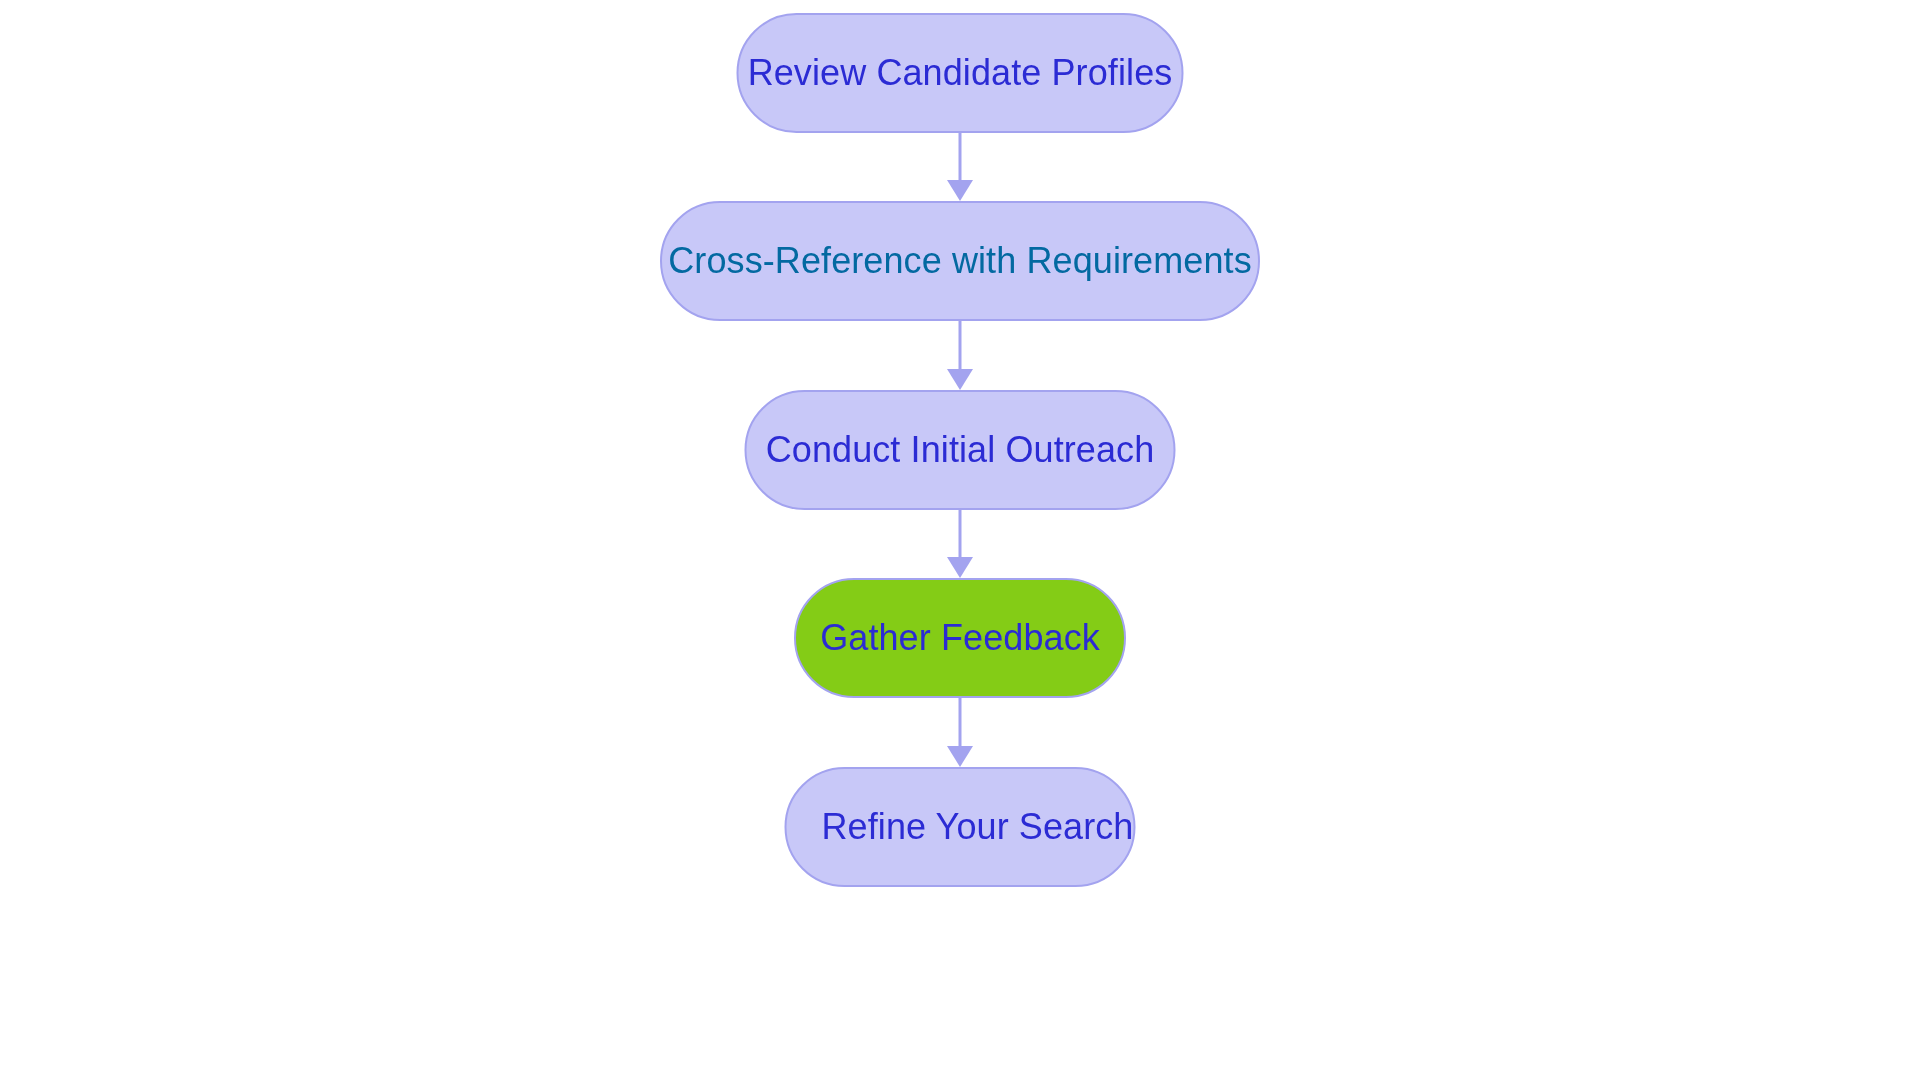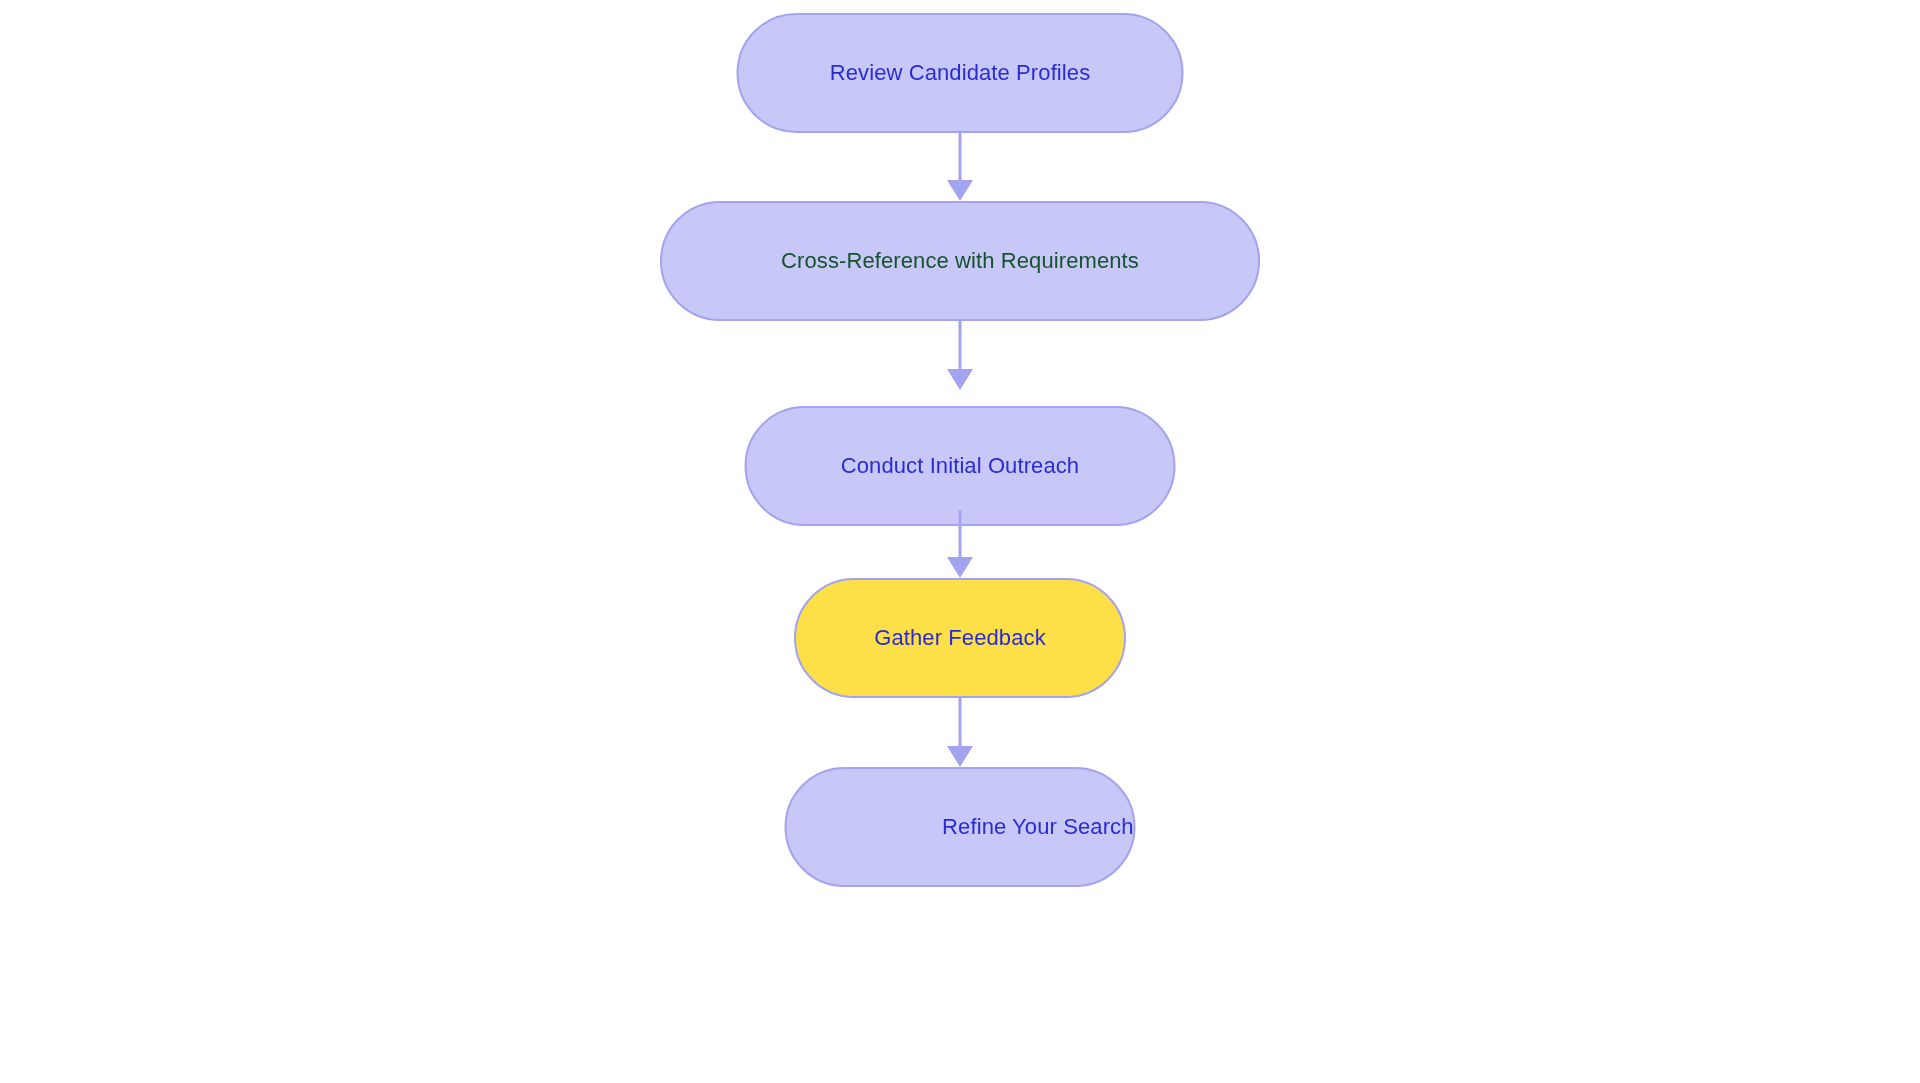--- a/index.html
+++ b/index.html
@@ -31,32 +31,32 @@
     justify-content: center;
     background: #c8c8f8;
     border: 2px solid #a3a3ef;
     border-radius: 999px;
     transform: translateX(-50%);
     left: 960px;
   }
   .flow-node-label {
     color: #2b2bd4;
     font-family: "Liberation Sans", sans-serif;
-    font-size: 22px;
+    font-size: 36px;
     font-weight: 400;
     line-height: 1;
     letter-spacing: 0.1px;
     white-space: nowrap;
     user-select: none;
   }
 
   
   #node-1 { top: 13px;  width: 447px; height: 120px; }
   #node-2 { top: 201px; width: 600px; height: 120px; }
-  #node-3 { top: 390px; width: 431px; height: 120px; margin-top: 16px; }
+  #node-3 { top: 390px; width: 431px; height: 120px; }
   #node-4 { top: 578px; width: 332px; height: 120px; }
   #node-5 { top: 767px; width: 351px; height: 120px; justify-content: flex-end; }
 
   
   .flow-edge {
     position: absolute;
     left: 960px;
     transform: translateX(-50%);
     width: 28px;
   }
@@ -97,38 +97,38 @@
   <div class="flow-node" id="node-1" style="background: rgb(200, 200, 248); border-color: rgb(163, 163, 239);">
     <span class="flow-node-label" style="color: rgb(43, 43, 212);">Review Candidate Profiles</span>
   </div>
 
   <div class="flow-edge" id="edge-1">
     <div class="edge-line" style="background: rgb(163, 163, 239);"></div>
     <div class="edge-arrowhead" style="border-top-color: rgb(163, 163, 239);"></div>
   </div>
 
   <div class="flow-node" id="node-2" style="background: rgb(200, 200, 248); border-color: rgb(163, 163, 239);">
-    <span class="flow-node-label" style="color: #14532d;">Cross-Reference with Requirements</span>
+    <span class="flow-node-label" style="color: #0369a1;">Cross-Reference with Requirements</span>
   </div>
 
   <div class="flow-edge" id="edge-2">
     <div class="edge-line" style="background: rgb(163, 163, 239);"></div>
     <div class="edge-arrowhead" style="border-top-color: rgb(163, 163, 239);"></div>
   </div>
 
   <div class="flow-node" id="node-3" style="background: rgb(200, 200, 248); border-color: rgb(163, 163, 239);">
     <span class="flow-node-label" style="color: rgb(43, 43, 212);">Conduct Initial Outreach</span>
   </div>
 
   <div class="flow-edge" id="edge-3">
     <div class="edge-line" style="background: rgb(163, 163, 239);"></div>
     <div class="edge-arrowhead" style="border-top-color: rgb(163, 163, 239);"></div>
   </div>
 
-  <div class="flow-node" id="node-4" style="background: #fde047; border-color: rgb(163, 163, 239);">
+  <div class="flow-node" id="node-4" style="background: #84cc16; border-color: rgb(163, 163, 239);">
     <span class="flow-node-label" style="color: rgb(43, 43, 212);">Gather Feedback</span>
   </div>
 
   <div class="flow-edge" id="edge-4">
     <div class="edge-line" style="background: rgb(163, 163, 239);"></div>
     <div class="edge-arrowhead" style="border-top-color: rgb(163, 163, 239);"></div>
   </div>
 
   <div class="flow-node" id="node-5" style="background: rgb(200, 200, 248); border-color: rgb(163, 163, 239);">
     <span class="flow-node-label" style="color: rgb(43, 43, 212);">Refine Your Search</span>

